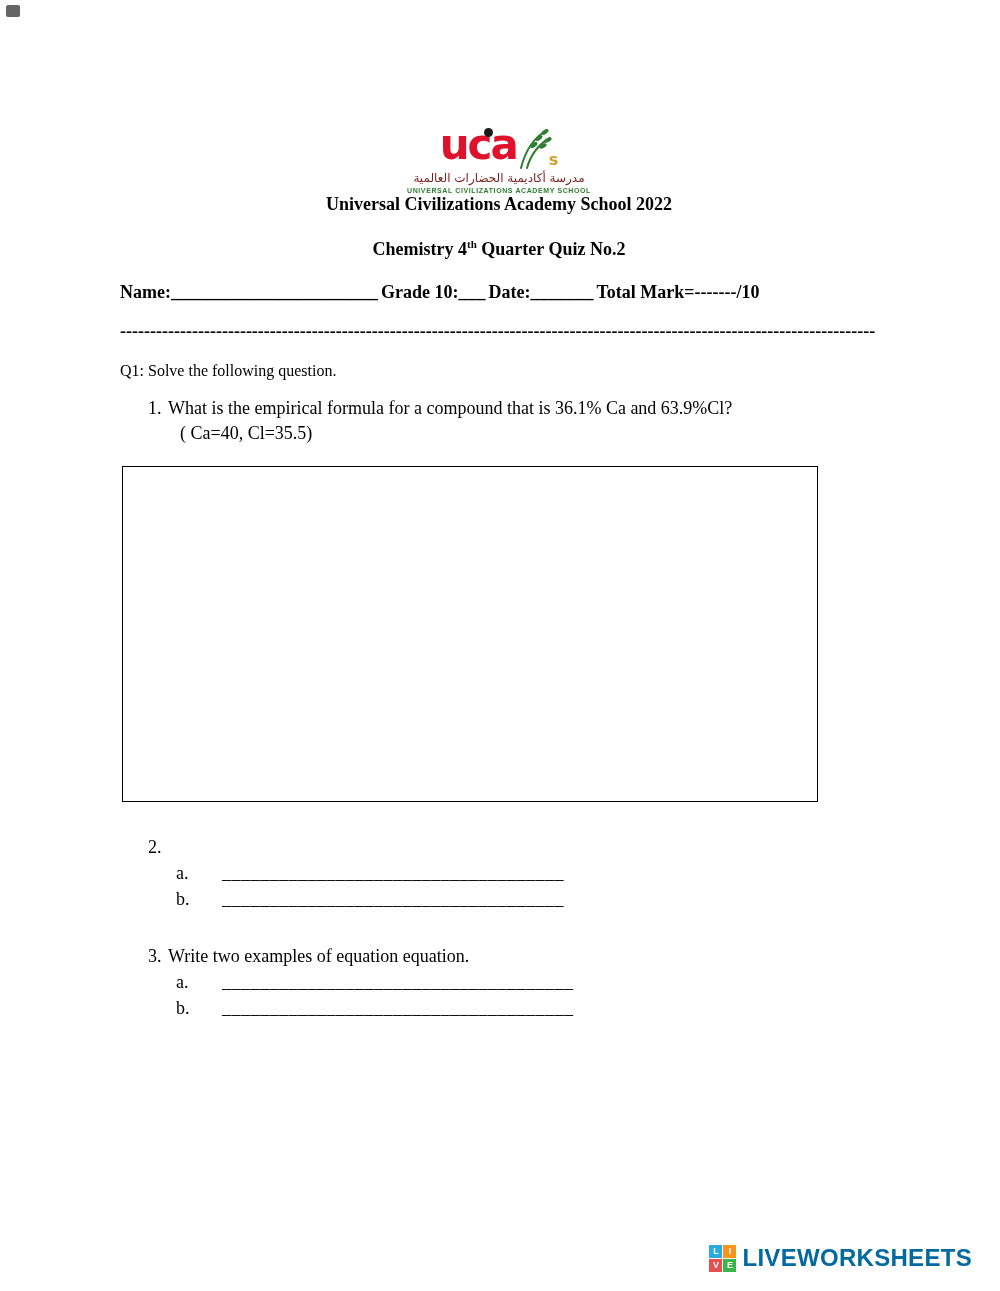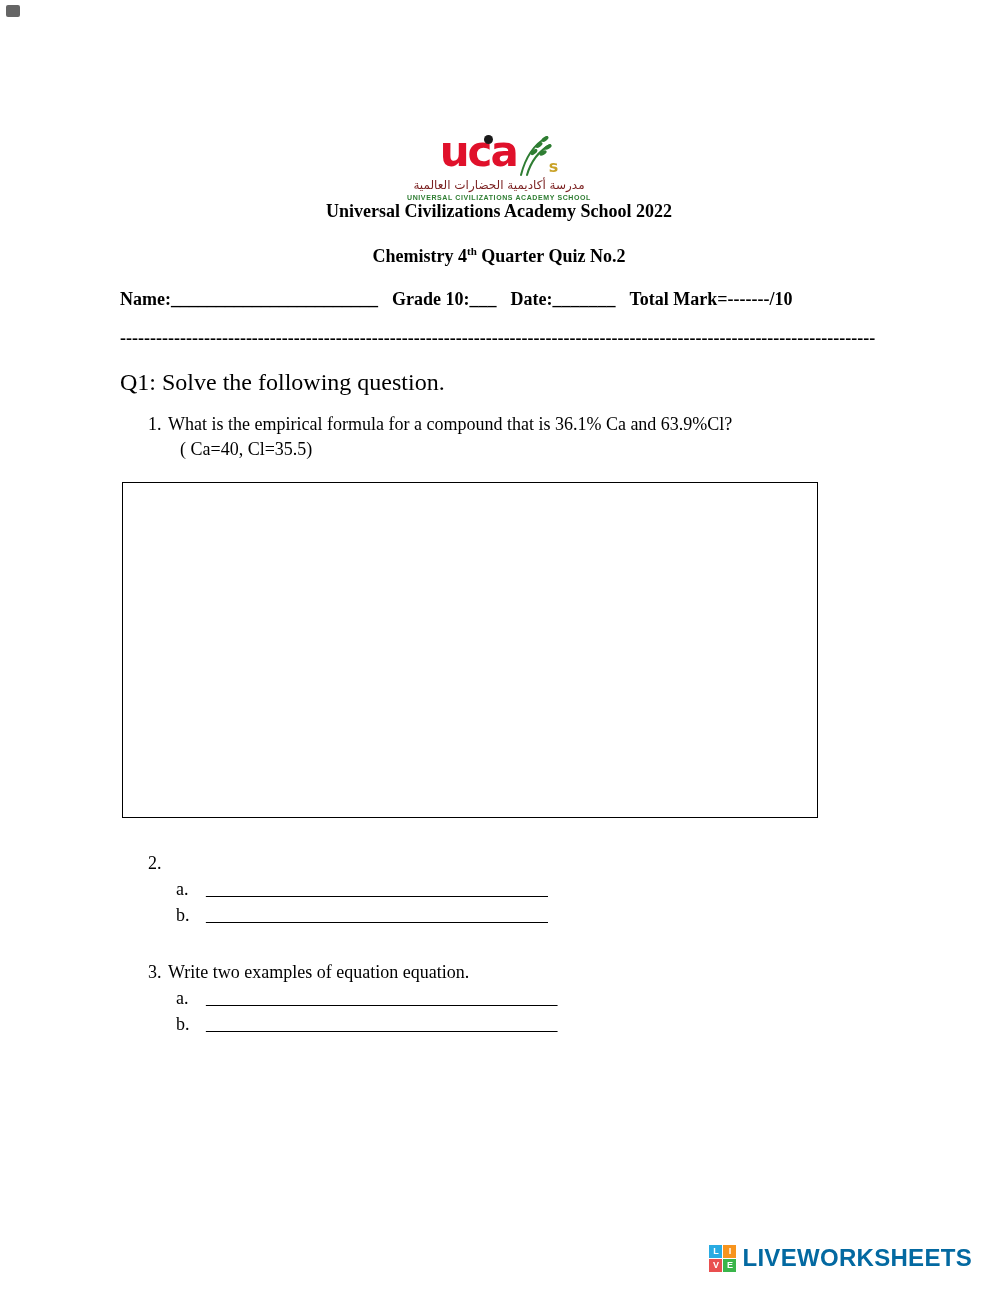--- a/index.html
+++ b/index.html
@@ -10,21 +10,21 @@
     background:#ffffff;
     font-family:"Liberation Serif", serif;
     color:#000;
     overflow:hidden;
   }
   .corner-mark{
     position:absolute; left:6px; top:5px;
     width:14px; height:12px; border-radius:2px;
     background:#4a4a4a; opacity:.85;
   }
-  .content { padding:7px 122px 0 120px; }
+  .content { padding:0 122px 0 120px; }
 
   
   .logo-block { text-align:center; padding-top:126px; line-height:1; }
   .logo-row { display:inline-flex; align-items:flex-start; position:relative; }
   .logo-uca {
     font-family:"DejaVu Sans", sans-serif;
     font-weight:800; font-size:42px; letter-spacing:-2px;
     color:#e0112b; line-height:0.9;
   }
   .logo-dot{
@@ -44,34 +44,34 @@
   .logo-caption{
     font-size:7px; font-weight:bold; letter-spacing:0.6px;
     color:#2e7d32; font-family:"Liberation Sans", sans-serif; margin-top:3px;
   }
 
   
   .school-line { text-align:center; font-weight:bold; font-size:18px; }
   .quiz-line   { text-align:center; font-weight:bold; font-size:18px; margin-top:23px; }
   .quiz-line sup { font-size:11px; }
   .name-line   { font-weight:bold; font-size:18px; margin-top:22px; white-space:nowrap; }
-  .seg-gap { margin-left:14px; }
+  .seg-gap { margin-left:3px; }
   .divider {
     font-weight:bold; font-size:18px; margin-top:18px;
     white-space:nowrap; overflow:hidden;
   }
 
   
-  .q-title { font-size:24px; margin-top:20px; }
+  .q-title { font-size:16px; margin-top:20px; }
   .item { display:flex; margin-top:18px; font-size:18px; padding-left:28px; }
   .item .num { width:20px; flex:0 0 auto; }
   .item .txt { margin-left:0; }
   .item-sub-line { font-size:18px; padding-left:56px; margin-top:5px; display:flex; }
   .item-sub-line .letter { width:16px; flex:0 0 auto; }
-  .item-sub-line .blank { margin-left:14px; letter-spacing:0.5px;text-decoration:underline; }
+  .item-sub-line .blank { margin-left:30px; letter-spacing:0.5px; }
   .line2 { padding-left:60px; margin-top:4px; font-size:18px; }
 
   .answer-box {
     margin-left:2px; margin-top:22px;
     width:696px; height:336px;
     border:1.6px solid #000;
     background:#fff;
   }
   .gap-after-box { margin-top:35px; }
   .gap-item3 { margin-top:36px; }

